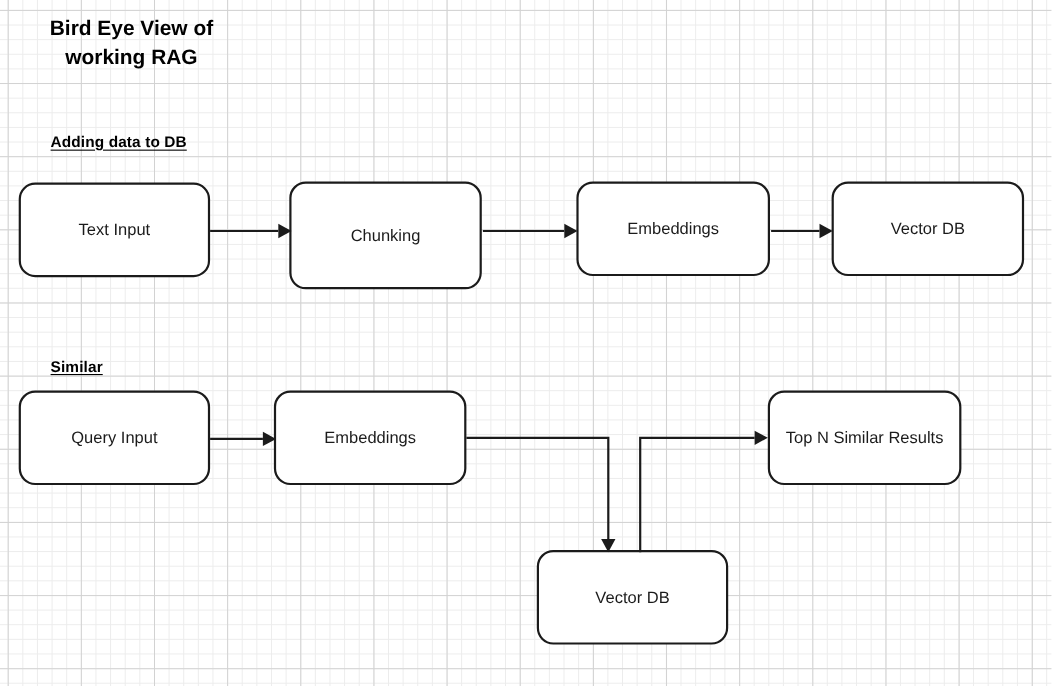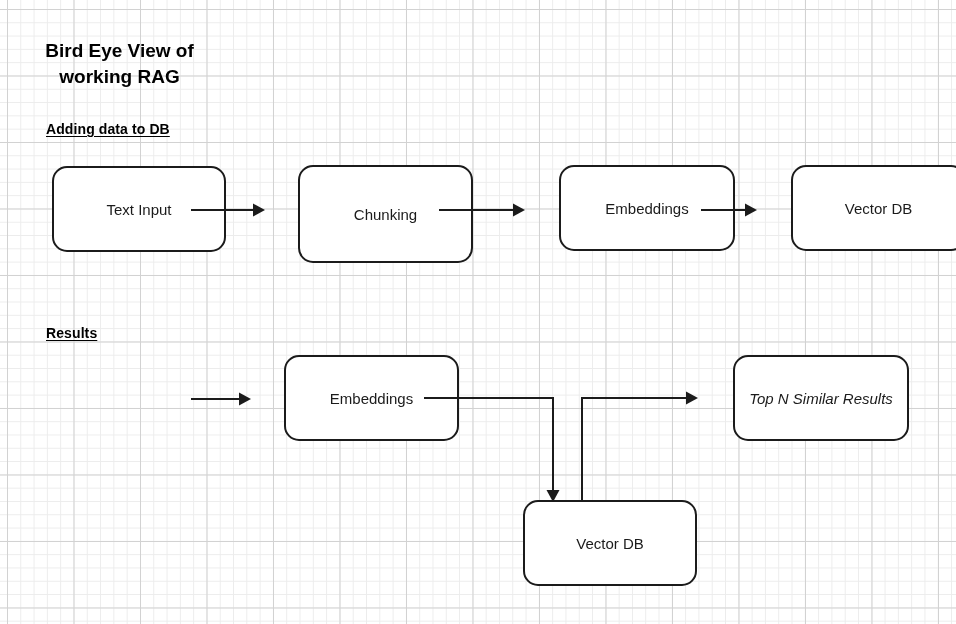--- a/index.html
+++ b/index.html
@@ -31,21 +31,20 @@
     left: 22px;
     top: 14px;
     width: 195px;
     text-align: center;
     font-family: "Liberation Sans", sans-serif;
     font-size: 19px;
     font-weight: bold;
     line-height: 26px;
     color: #000000;
     white-space: pre-line;
-    margin-top: 24px;
   }
   .section-label {
     position: absolute;
     font-family: "Liberation Sans", sans-serif;
     font-size: 14px;
     font-weight: bold;
     color: #000000;
     text-decoration: underline;
     text-underline-offset: 2px;
     letter-spacing: 0.1px;
@@ -57,21 +56,20 @@
     border: 2px solid #1b1b1b;
     border-radius: 15px;
     background: #ffffff;
     display: flex;
     align-items: center;
     justify-content: center;
     font-family: "Liberation Sans", sans-serif;
     font-size: 15px;
     color: #1b1b1b;
     white-space: nowrap;
-    margin-left: 35px;
   }
   .node-label {
     pointer-events: none;
   }
   .edge {
     position: absolute;
   }
   .edge svg {
     display: block;
     overflow: visible;
@@ -80,21 +78,21 @@
 </head>
 <body>
 
 <div id="canvas">
 
   <div class="title">Bird Eye View of
 working RAG</div>
 
   <div class="section-label" style="left:22px; top:121px;">Adding data to DB</div>
 
-  <div class="section-label" style="left:22px; top:325px;">Results</div>
+  <div class="section-label" style="left:22px; top:325px;">Similar</div>
 
   <div class="node" style="left:17px; top:166px; width:174px; height:86px;">
     <span class="node-label">Text Input</span>
   </div>
 
   <div class="node" style="left:263px; top:165px; width:175px; height:98px;">
     <span class="node-label">Chunking</span>
   </div>
 
   <div class="node" style="left:524px; top:165px; width:176px; height:86px;">
@@ -119,26 +117,29 @@
     </svg>
   </div>
 
   <div class="edge" style="left:701px; top:199px; width:56px; height:22px;">
     <svg width="56" height="22" viewBox="0 0 56 22">
       <line x1="0" y1="11" x2="44" y2="11" stroke="#1b1b1b" stroke-width="2"></line>
       <polygon points="44,4.5 56,11 44,17.5" fill="#1b1b1b"></polygon>
     </svg>
   </div>
 
+  <div class="node" style="left:17px; top:355px; width:174px; height:86px;">
+    <span class="node-label">Query Input</span>
+  </div>
 
   <div class="node" style="left:249px; top:355px; width:175px; height:86px;">
     <span class="node-label">Embeddings</span>
   </div>
 
-  <div class="node" style="left:698px; top:355px; width:176px; height:86px;font-style:italic;">
+  <div class="node" style="left:698px; top:355px; width:176px; height:86px;">
     <span class="node-label">Top N Similar Results</span>
   </div>
 
   <div class="node" style="left:488px; top:500px; width:174px; height:86px;">
     <span class="node-label">Vector DB</span>
   </div>
 
   <div class="edge" style="left:191px; top:388px; width:60px; height:22px;">
     <svg width="60" height="22" viewBox="0 0 60 22">
       <line x1="0" y1="11" x2="48" y2="11" stroke="#1b1b1b" stroke-width="2"></line>

